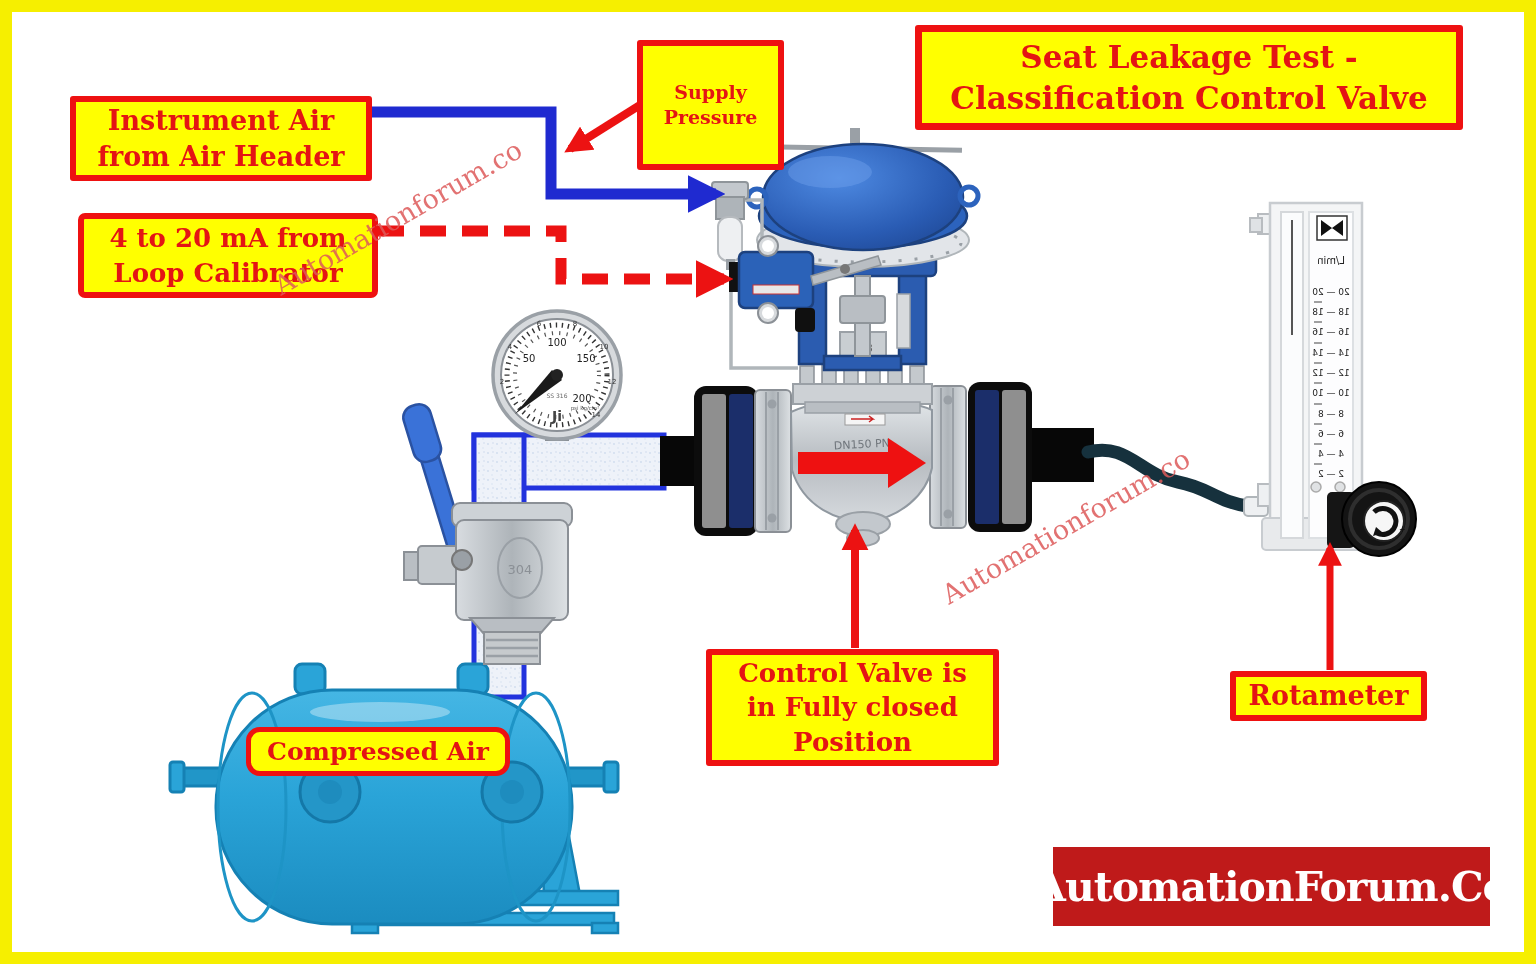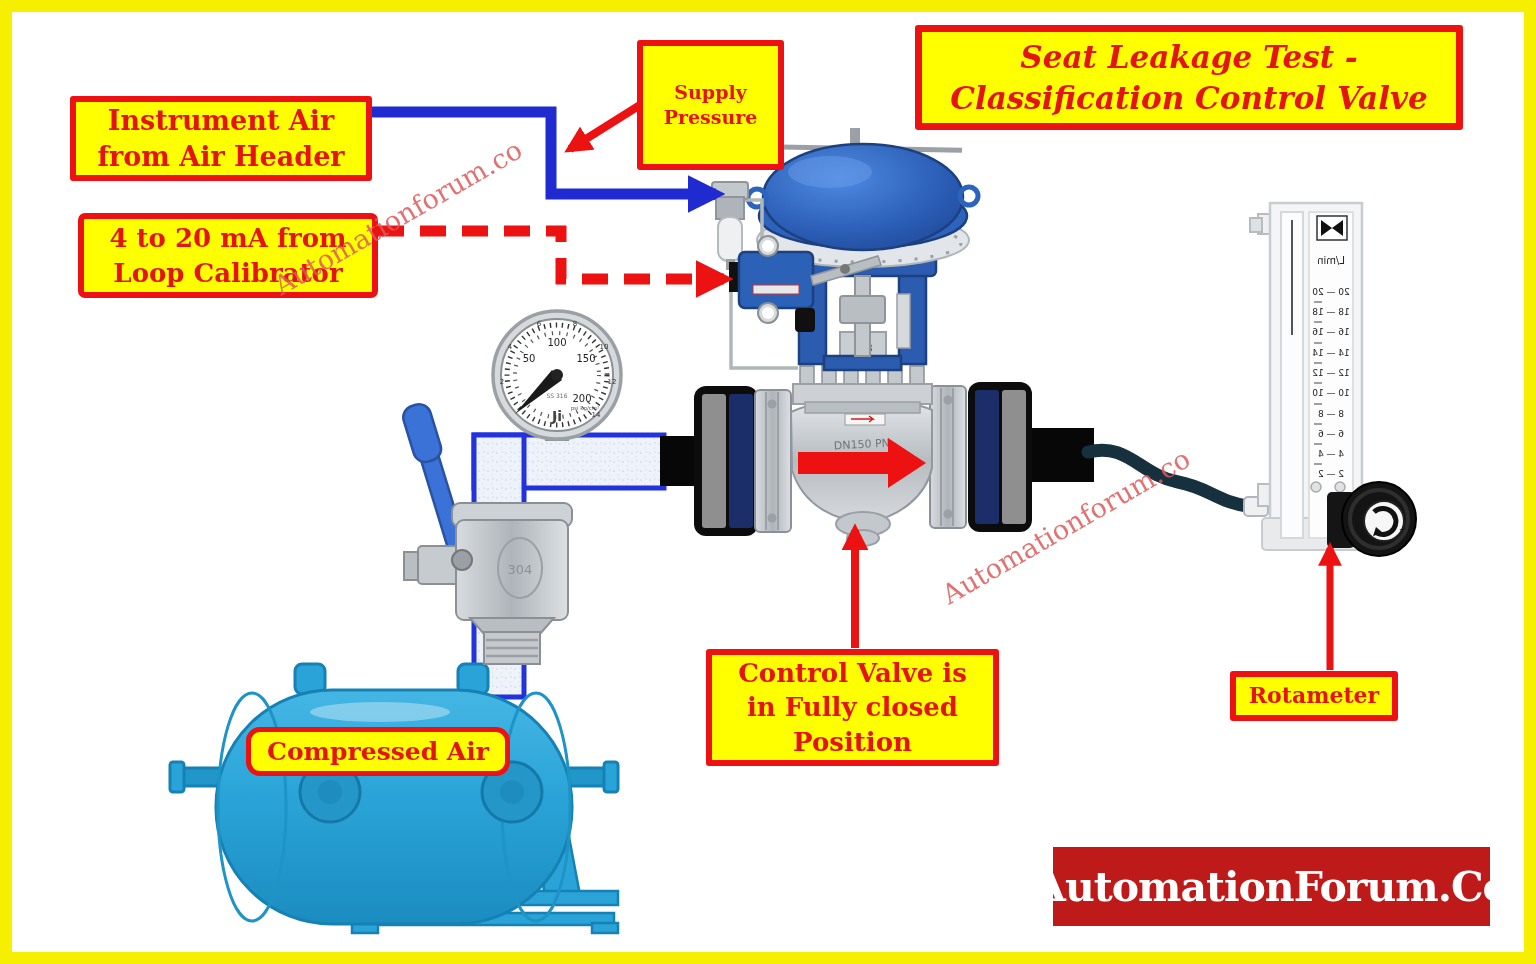--- a/index.html
+++ b/index.html
@@ -289,29 +289,29 @@
   </div>
 
   <div class="labelbox" style="left:637px;top:40px;width:147px;height:130px;font-size:19px;overflow-wrap:anywhere;">
     <span>Supply Pressure</span>
   </div>
 
   <div class="labelbox" style="left:78px;top:213px;width:300px;height:85px;font-size:26px;border-radius:7px;">
     <span>4 to 20 mA from Loop Calibrator</span>
   </div>
 
-  <div class="labelbox titlebox" style="left:915px;top:25px;width:548px;height:105px;font-style:italic;">
+  <div class="labelbox titlebox" style="left:915px;top:25px;width:548px;height:105px;">
     <span>Seat Leakage Test - Classification Control Valve</span>
   </div>
 
   <div class="labelbox" style="left:706px;top:649px;width:293px;height:117px;font-size:26px;justify-content:center;">
     <span>Control Valve is in Fully closed Position</span>
   </div>
 
-  <div class="labelbox" style="left:1230px;top:671px;width:168px;height:50px;font-size:22px;">
+  <div class="labelbox" style="left:1230px;top:671px;width:197px;height:50px;font-size:27px;">
     <span>Rotameter</span>
   </div>
 
   <div class="labelbox" style="left:246px;top:727px;width:264px;height:49px;font-size:25px;border-width:5px;border-radius:14px;">
     <span>Compressed Air</span>
   </div>
 
   <div class="wm" style="left:248px;top:202px;">Automationforum.co</div>
   <div class="wm" style="left:916px;top:511px;">Automationforum.co</div>
 

